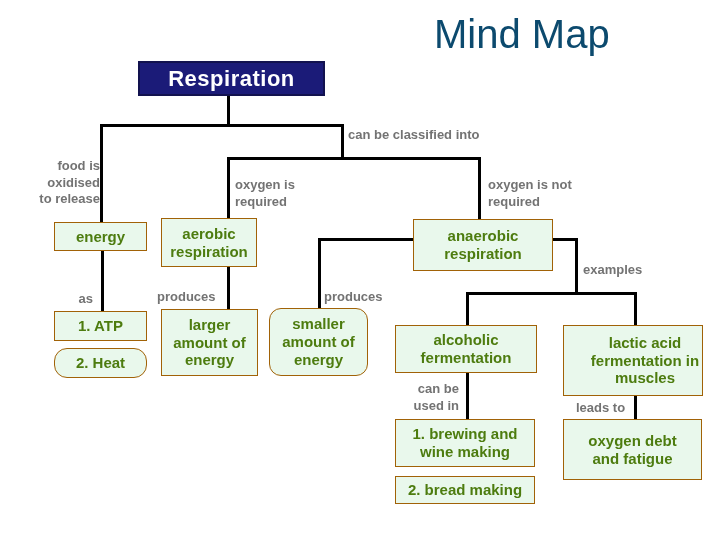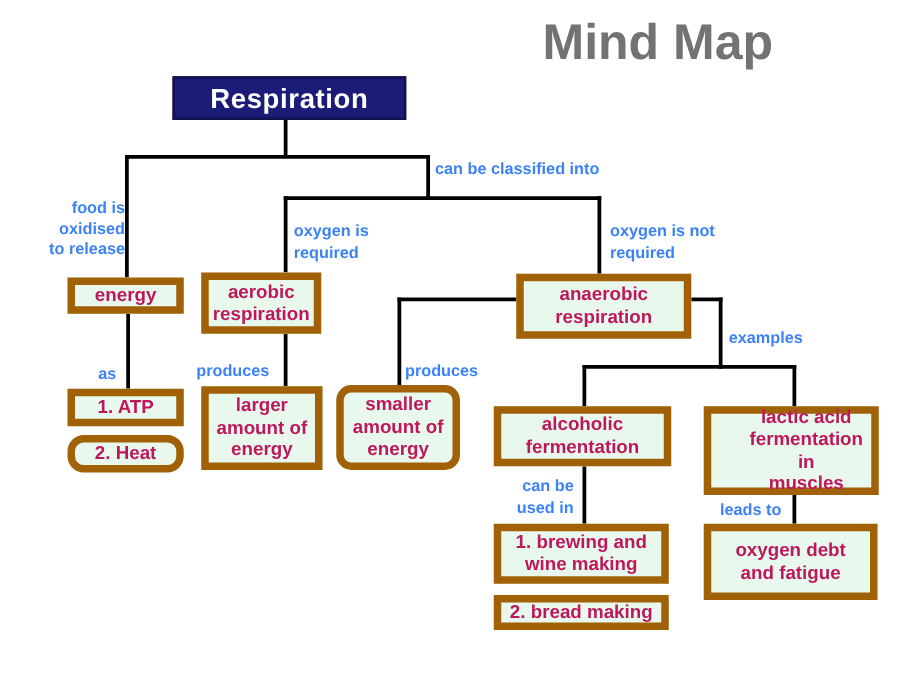--- a/index.html
+++ b/index.html
@@ -13,51 +13,51 @@
     width: 720px;
     height: 540px;
     background: #ffffff;
     overflow: hidden;
   }
   .title {
     position: absolute;
     left: 434px;
     top: 12px;
     width: 200px;
-    color: #737373;
+    color: #0c4a6e;
     font-size: 40px;
-    font-weight: bold;
+    font-weight: normal;
     letter-spacing: 0px;
     white-space: nowrap;
   }
   .box {
     position: absolute;
     box-sizing: border-box;
     background: #E9F8EC;
-    border: 6px solid #a16207;
-    color: #be185d;
+    border: 1px solid #a16207;
+    color: #4d7c0f;
     font-weight: bold;
     font-size: 15px;
     line-height: 1.18;
     display: flex;
     align-items: center;
     justify-content: center;
     text-align: center;
     white-space: pre-line;
   }
   .root-box {
     background: #1B1B78;
     border: 2px solid #12124f;
     color: #ffffff;
     font-size: 22px;
     letter-spacing: 0.5px;
   }
   .lbl {
     position: absolute;
-    color: #3b82f6;
+    color: #737373;
     font-weight: bold;
     font-size: 13px;
     line-height: 1.28;
     white-space: pre-line;
   }
   .lbl.right { text-align: right; }
   .ln {
     position: absolute;
     background: #000000;
   }

